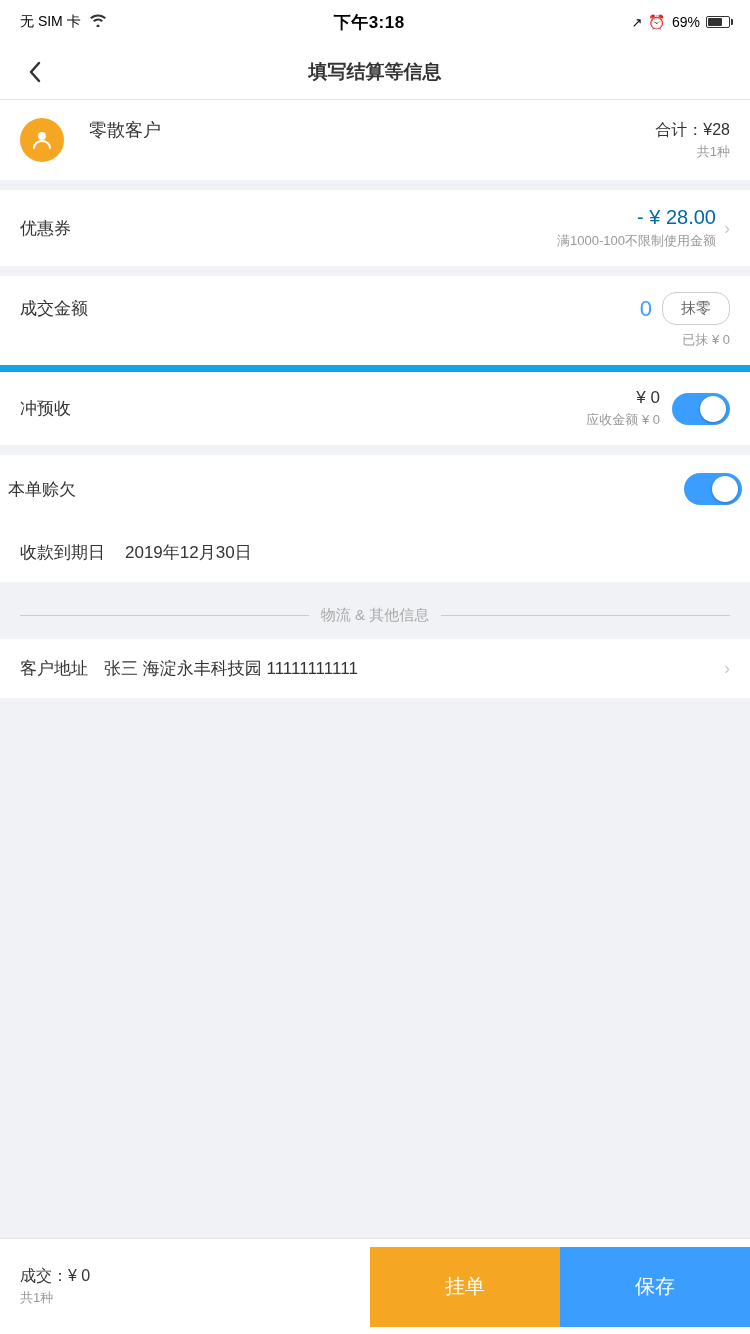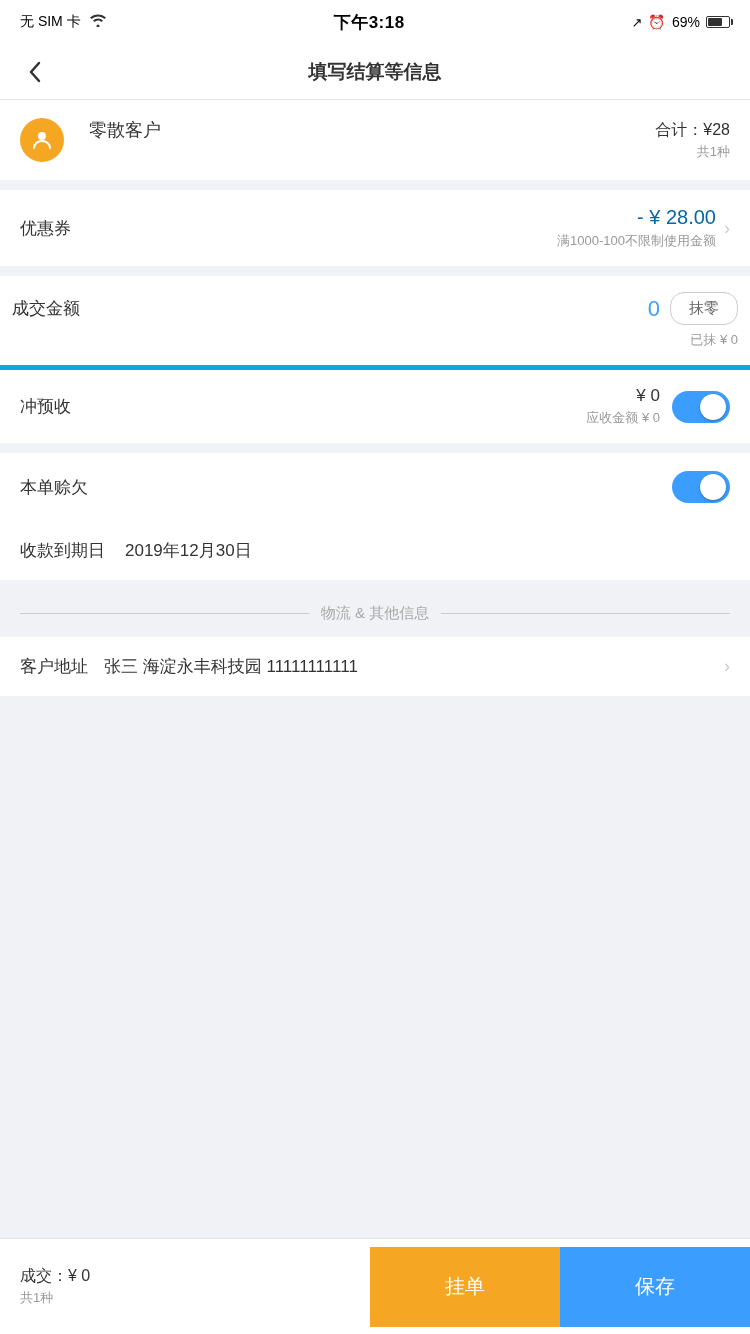--- a/index.html
+++ b/index.html
@@ -194,23 +194,23 @@
       margin-top: 3px;
     }
     .chevron-right {
       color: #ccc;
       font-size: 18px;
       margin-left: 8px;
     }
 
     
     .amount-row {
-      padding: 16px 12px;
-      background: #fff;
-      border-bottom: 5px solid #0ea5e9;
+      padding: 16px 20px;
+      background: #fff;
+      border-bottom: 7px solid #0ea5e9;
     }
     .amount-top {
       display: flex;
       align-items: center;
       justify-content: space-between;
     }
     .amount-bottom {
       display: flex;
       justify-content: flex-end;
       margin-top: 4px;
@@ -272,21 +272,21 @@
       color: #333;
     }
     .pre-value-sub {
       font-size: 13px;
       color: #999;
       margin-top: 3px;
     }
 
     
     .credit-row {
-      padding: 18px 20px;
+      padding: 18px 8px;
       background: #fff;
       display: flex;
       align-items: center;
       justify-content: space-between;
     }
     .credit-label {
       font-size: 17px;
       color: #333;
     }
 

